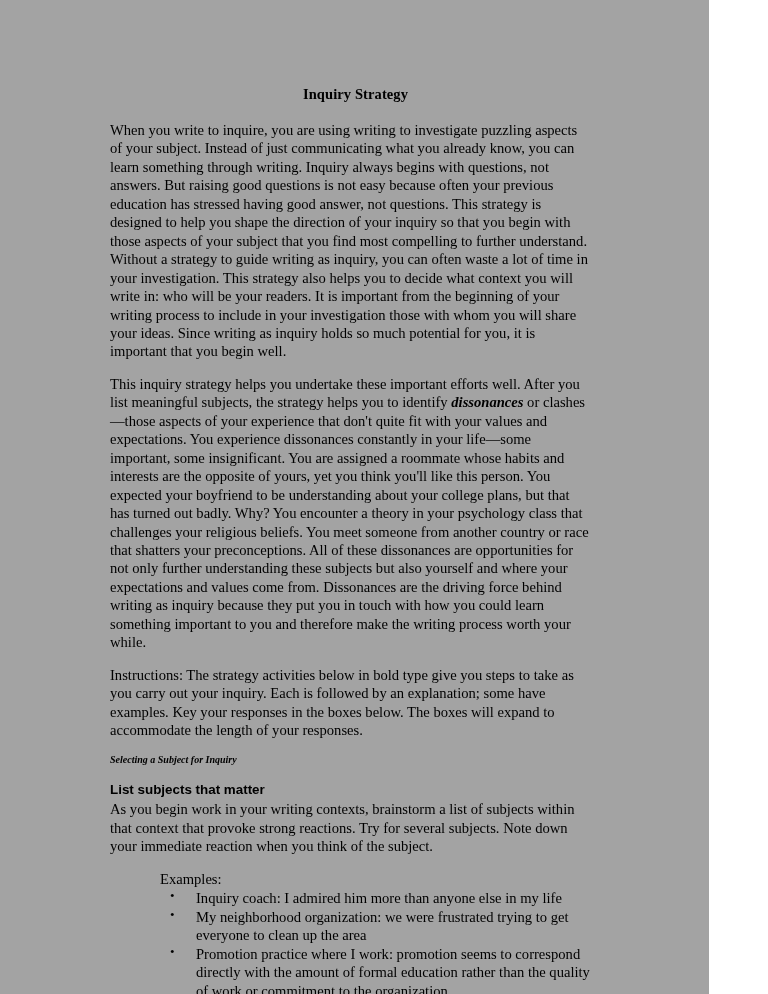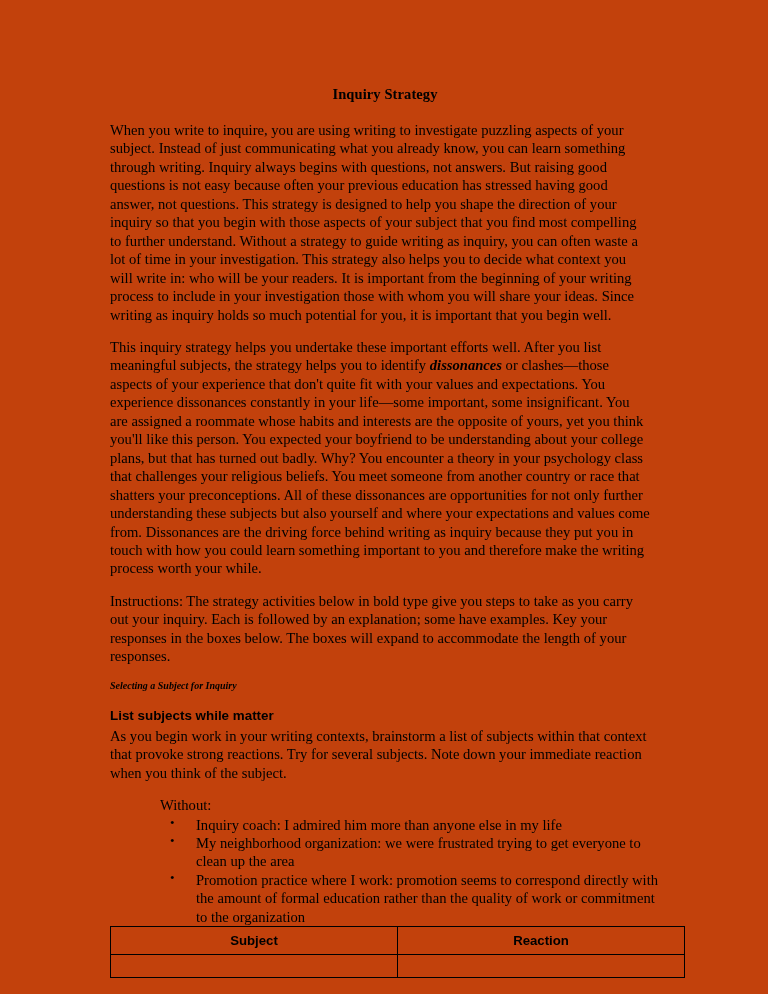--- a/index.html
+++ b/index.html
@@ -9,23 +9,23 @@
   }
   body {
     width: 768px;
     height: 994px;
     font-family: "Liberation Serif", serif;
     color: #000000;
     overflow: hidden;
   }
   .page {
     position: relative;
-    width: 768px;
+    width: 709px;
     height: 994px;
-    background: #c2410c;
+    background: #a3a3a3;
     box-sizing: border-box;
     padding: 86px 108px 0 110px;
   }
   .doc-title {
     text-align: center;
     font-weight: bold;
     font-size: 14.5px;
     margin: 0 0 18px 0;
     letter-spacing: 0.1px;
   }
@@ -116,26 +116,26 @@
   <h1 class="doc-title">Inquiry Strategy</h1>
 
   <p class="para">When you write to inquire, you are using writing to investigate puzzling aspects of your subject.  Instead of just communicating what you already know, you can learn something through writing.  Inquiry always begins with questions, not answers.  But raising good questions is not easy because often your previous education has stressed having good answer, not questions.  This strategy is designed to help you shape the direction of your inquiry so that you begin with those aspects of your subject that you find most compelling to further understand.  Without a strategy to guide writing as inquiry, you can often waste a lot of time in your investigation.  This strategy also helps you to decide what context you will write in: who will be your readers.  It is important from the beginning of your writing process to include in your investigation those with whom you will share your ideas.  Since writing as inquiry holds so much potential for you, it is important that you begin well.</p>
 
   <p class="para"><span>This inquiry strategy helps you undertake these important efforts well.  After you list meaningful subjects, the strategy helps you to identify </span><span class="bolditalic">dissonances</span><span> or clashes—those aspects of your experience that don't quite fit with your values and expectations.  You experience dissonances constantly in your life—some important, some insignificant.  You are assigned a roommate whose habits and interests are the opposite of yours, yet you think you'll like this person.  You expected your boyfriend to be understanding about your college plans, but that has turned out badly.  Why?  You encounter a theory in your psychology class that challenges your religious beliefs.  You meet someone from another country or race that shatters your preconceptions.  All of these dissonances are opportunities for not only further understanding these subjects but also yourself and where your expectations and values come from.  Dissonances are the driving force behind writing as inquiry because they put you in touch with how you could learn something important to you and therefore make the writing process worth your while.</span></p>
 
   <p class="para"><span class="italic">Instructions:</span><span> The strategy activities below in bold type give you steps to take as you carry out your inquiry.  Each is followed by an explanation; some have examples.  Key your responses in the boxes below.  The boxes will expand to accommodate the length of your responses.</span></p>
 
   <h2 class="section-head">Selecting a Subject for Inquiry</h2>
 
-  <h3 class="sub-head">List subjects while matter</h3>
+  <h3 class="sub-head">List subjects that matter</h3>
 
   <p class="para tight">As you begin work in your writing contexts, brainstorm a list of subjects within that context that provoke strong reactions.  Try for several subjects.  Note down your immediate reaction when you think of the subject.</p>
 
   <div class="examples-block">
-    <div class="examples-label">Without:</div>
+    <div class="examples-label">Examples:</div>
     <ul class="examples">
       <li>Inquiry coach: I admired him more than anyone else in my life</li>
       <li>My neighborhood organization: we were frustrated trying to get everyone to clean up the area</li>
       <li>Promotion practice where I work: promotion seems to correspond directly with the amount of formal education rather than the quality of work or commitment to the organization</li>
     </ul>
   </div>
 
   <table class="response-table">
     <thead>
       <tr>

